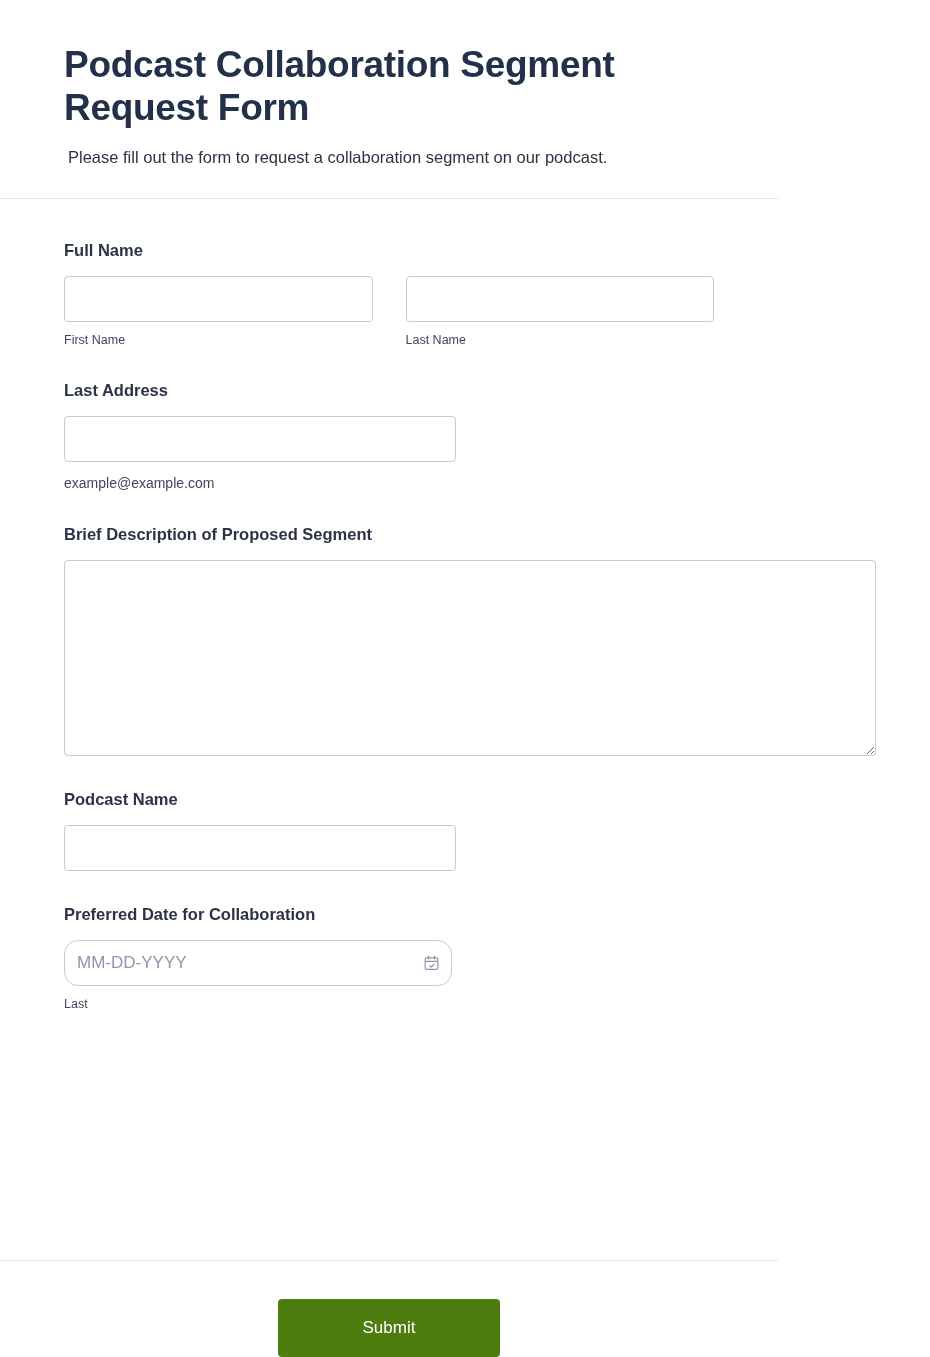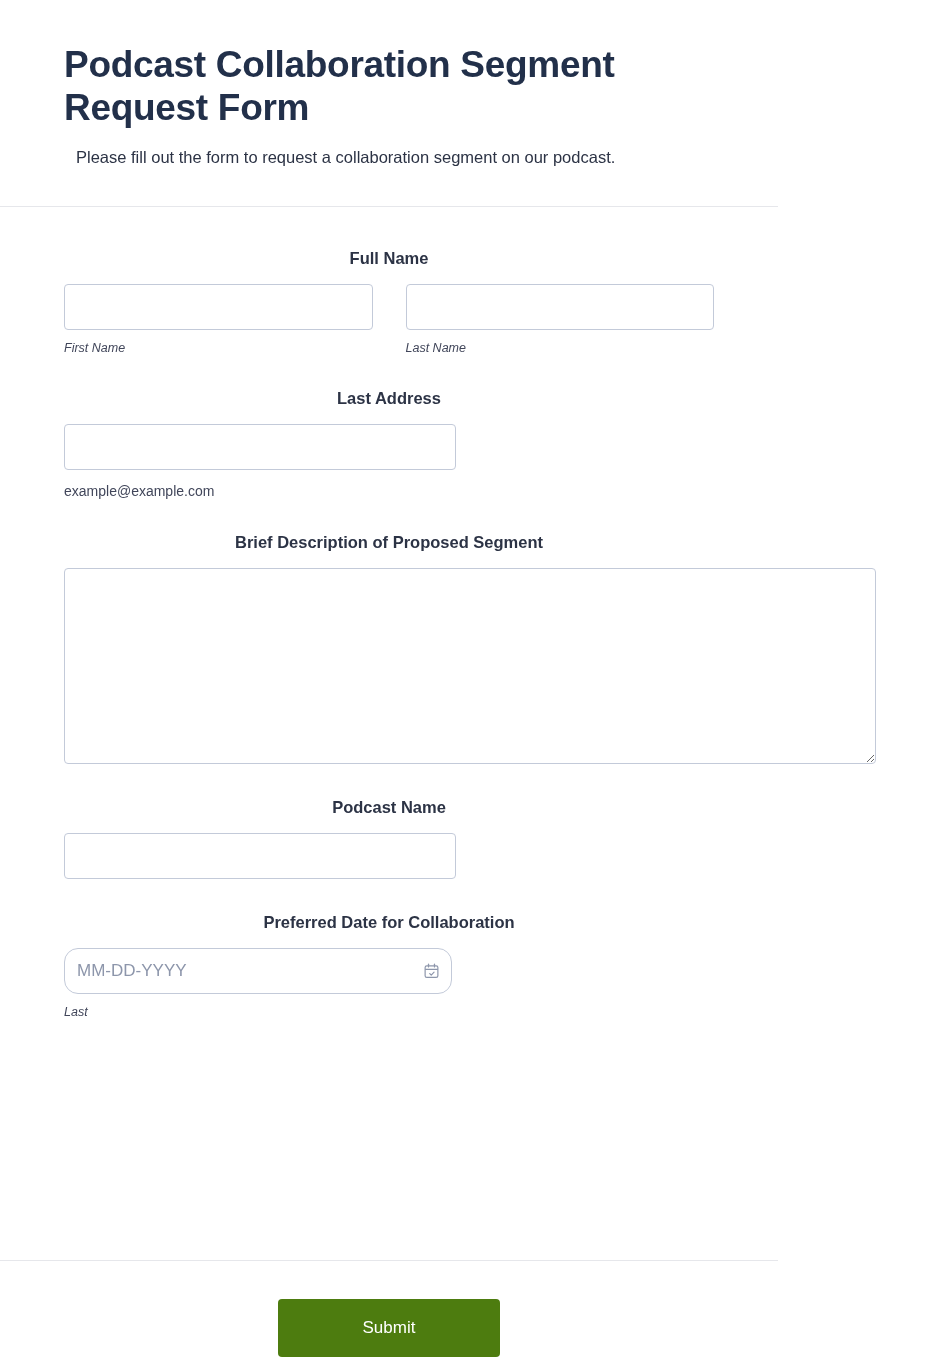--- a/index.html
+++ b/index.html
@@ -33,38 +33,37 @@
     font-weight: bold;
     letter-spacing: -0.3px;
     color: #22304a;
     margin: 0 0 16px 0;
     max-width: 800px;
   }
   .form-subtitle {
     font-size: 16.5px;
     line-height: 1.35;
     color: #2c3345;
-    margin: 12px;
+    margin: 4px;
   }
   
   .form-body {
     padding: 42px 64px 0 64px;
     box-sizing: border-box;
     flex: 1 1 auto;
   }
   .field-block {
     margin-bottom: 34px;
   }
   .field-label {
     font-size: 16.5px;
     font-weight: bold;
     color: #2c3345;
     margin-bottom: 16px;
     display: block;
-    text-align: center;
   }
   .field-row {
     display: flex;
     gap: 33px;
   }
   .field-col {
     width: 392px;
   }
   .text-input {
     width: 100%;
@@ -80,21 +79,20 @@
     outline: none;
   }
   .text-input::placeholder {
     color: #8d96ab;
   }
   .sub-label {
     font-size: 12.5px;
     color: #41465a;
     margin-top: 11px;
     display: block;
-    font-style: italic;
   }
   .sub-label-lg {
     font-size: 14px;
     color: #41465a;
     margin-top: 13px;
     display: block;
   }
   .textarea-block textarea {
     width: 812px;
     height: 196px;

